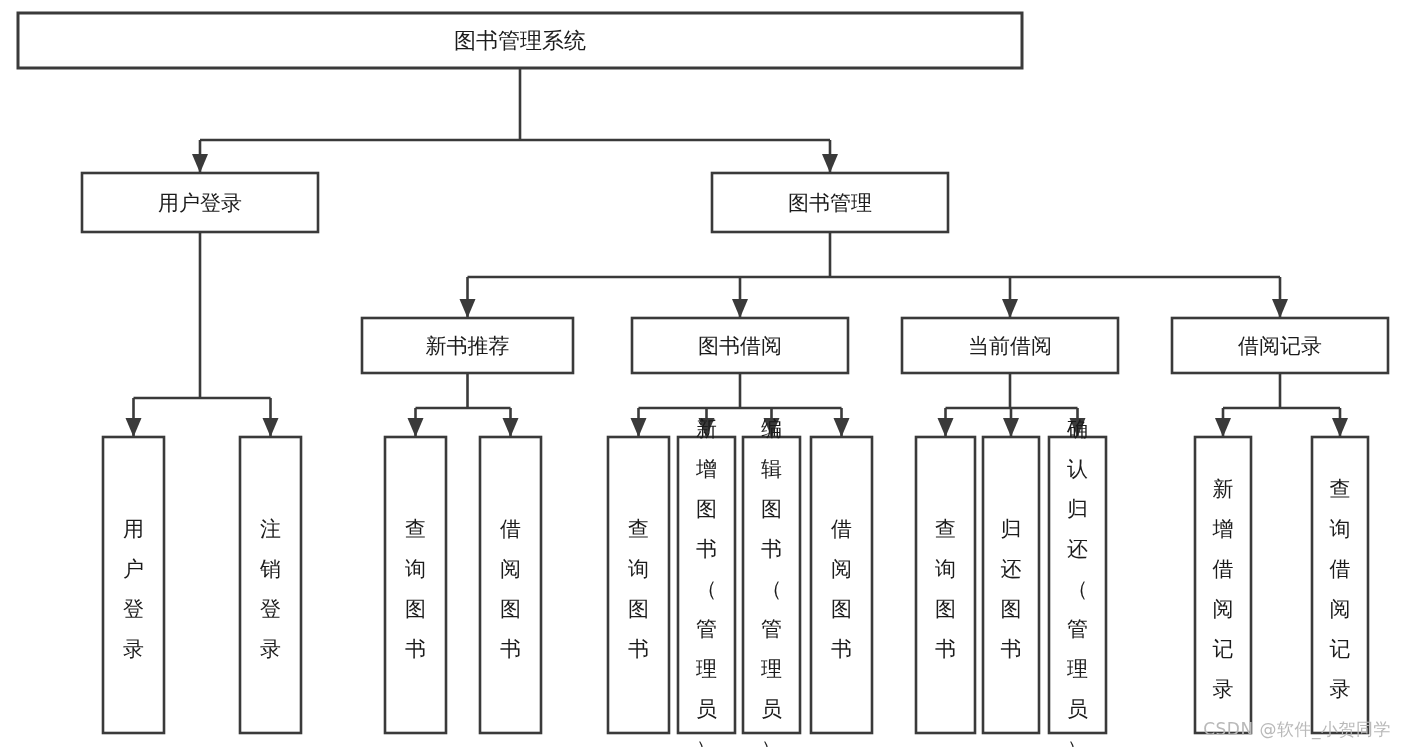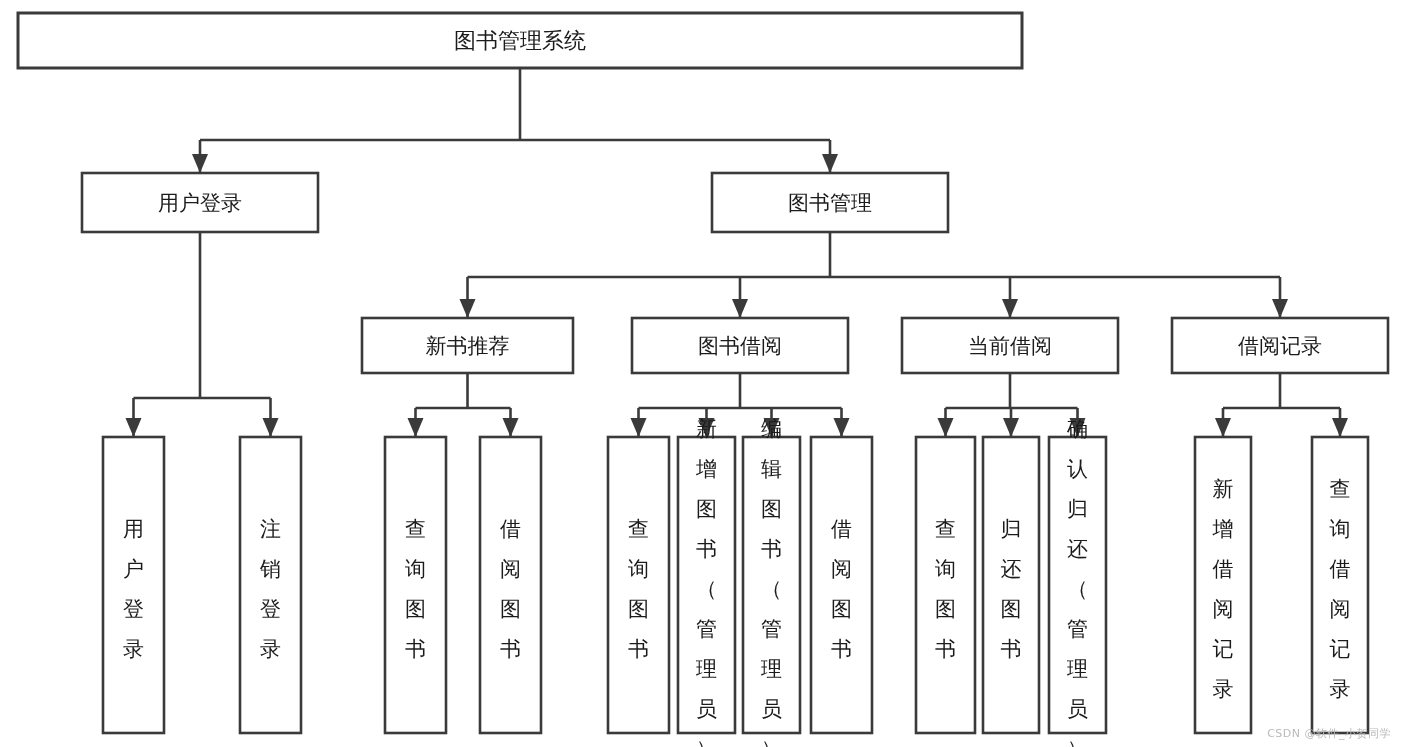--- a/index.html
+++ b/index.html
@@ -63,21 +63,21 @@
   }
   .arrow-head {
     fill: #3a3a3a;
     stroke: none;
   }
   .watermark-text {
     position: absolute;
     right: 14px;
     bottom: 6px;
     font-family: "DejaVu Sans", "Liberation Sans", sans-serif;
-    font-size: 11px;
+    font-size: 17px;
     color: #b9b9b9;
     letter-spacing: 0.5px;
     white-space: nowrap;
     user-select: none;
   }
 </style>
 </head>
 <body>
 
 <div id="diagram-root">

